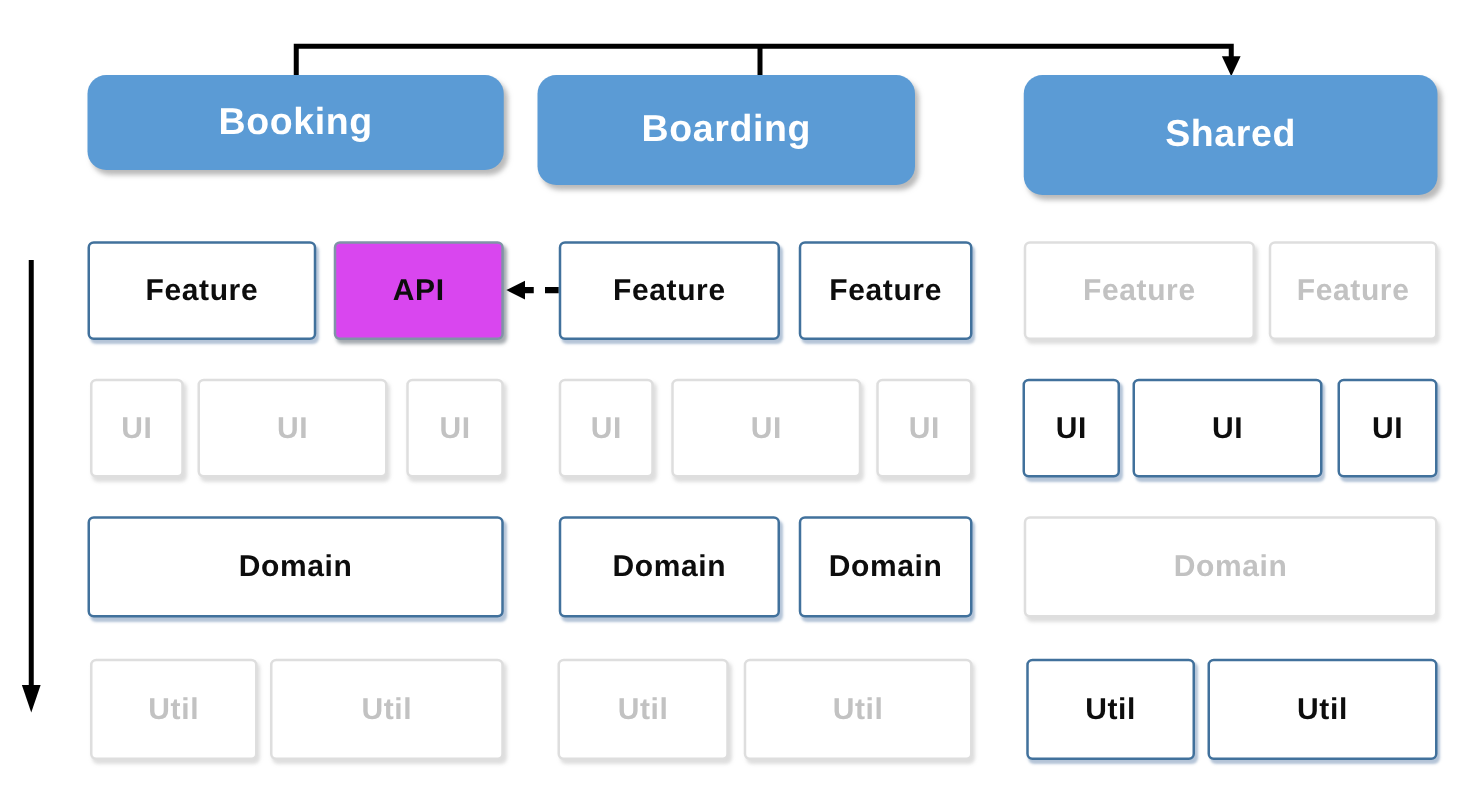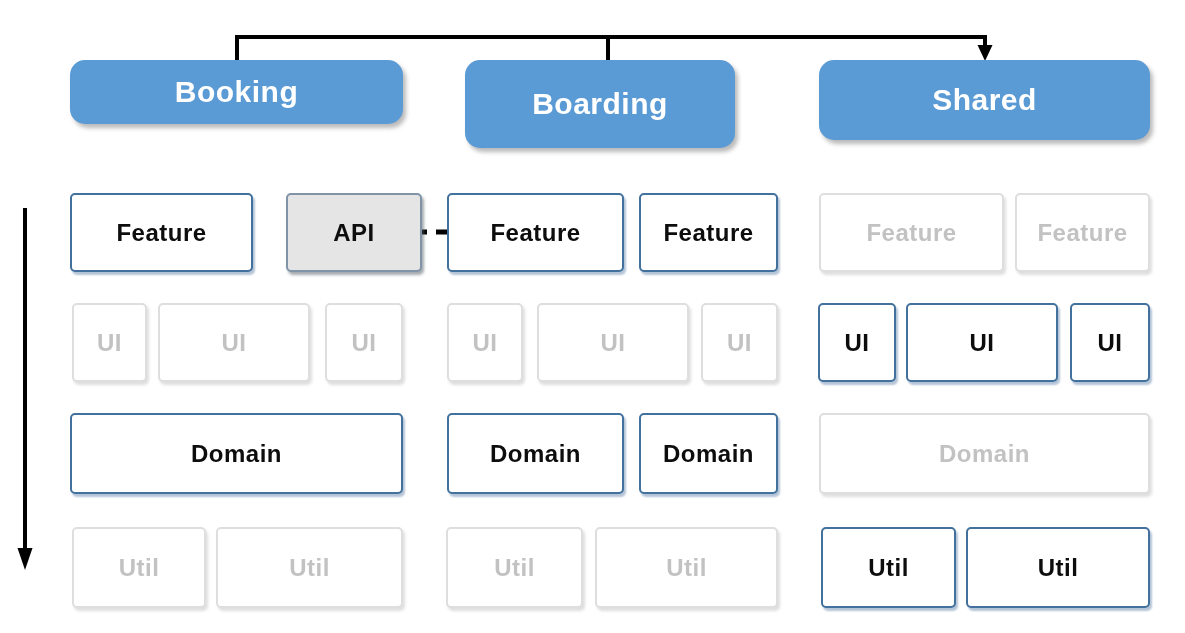--- a/index.html
+++ b/index.html
@@ -40,25 +40,24 @@
     border: 2px solid #41719C;
     color: #0d0d0d;
     box-shadow: 2px 3px 2px rgba(89,125,166,0.45);
   }
   .inactive {
     border: 2px solid #DEDEDE;
     color: #C2C2C2;
     box-shadow: 2px 3px 3px rgba(160,160,160,0.35);
   }
   .api {
-    background: #e5e5e5;
+    background: #d946ef;
     border: 2px solid #8093A7;
     color: #0d0d0d;
     box-shadow: 2px 3px 3px rgba(90,100,110,0.55);
-    margin-left: 19px;
   }
 </style>
 </head>
 <body>
 
 <div class="canvas">
 
   <svg class="overlay" viewBox="0 0 1185 633" xmlns="http://www.w3.org/2000/svg">
 
     <g>
@@ -71,23 +70,23 @@
       <path d="M25,208 L25,550" stroke="#000000" stroke-width="4" fill="none"></path>
       <polygon points="25,570 17.5,548 32.5,548" fill="#000000"></polygon>
     </g>
 
     <g>
       <path d="M447,232 L416,232" stroke="#000000" stroke-width="5" stroke-dasharray="11,9" fill="none"></path>
       <polygon points="405,232 420,224.5 420,239.5" fill="#000000"></polygon>
     </g>
   </svg>
 
-  <div class="box header" style="left:70px;top:60px;width:333px;height:64px">Booking</div>
-  <div class="box header" style="left:465px;top:60px;width:270px;height:88px">Boarding</div>
-  <div class="box header" style="left:819px;top:60px;width:331px;height:80px">Shared</div>
+  <div class="box header" style="left:70px;top:60px;width:333px;height:76px">Booking</div>
+  <div class="box header" style="left:430px;top:60px;width:302px;height:88px">Boarding</div>
+  <div class="box header" style="left:819px;top:60px;width:331px;height:96px">Shared</div>
 
   <div class="box active" style="left:70px;top:193px;width:183px;height:79px">Feature</div>
   <div class="box api" style="left:267px;top:193px;width:136px;height:79px">API</div>
 
   <div class="box active" style="left:447px;top:193px;width:177px;height:79px">Feature</div>
   <div class="box active" style="left:639px;top:193px;width:139px;height:79px">Feature</div>
 
   <div class="box inactive" style="left:819px;top:193px;width:185px;height:79px">Feature</div>
   <div class="box inactive" style="left:1015px;top:193px;width:135px;height:79px">Feature</div>
 

